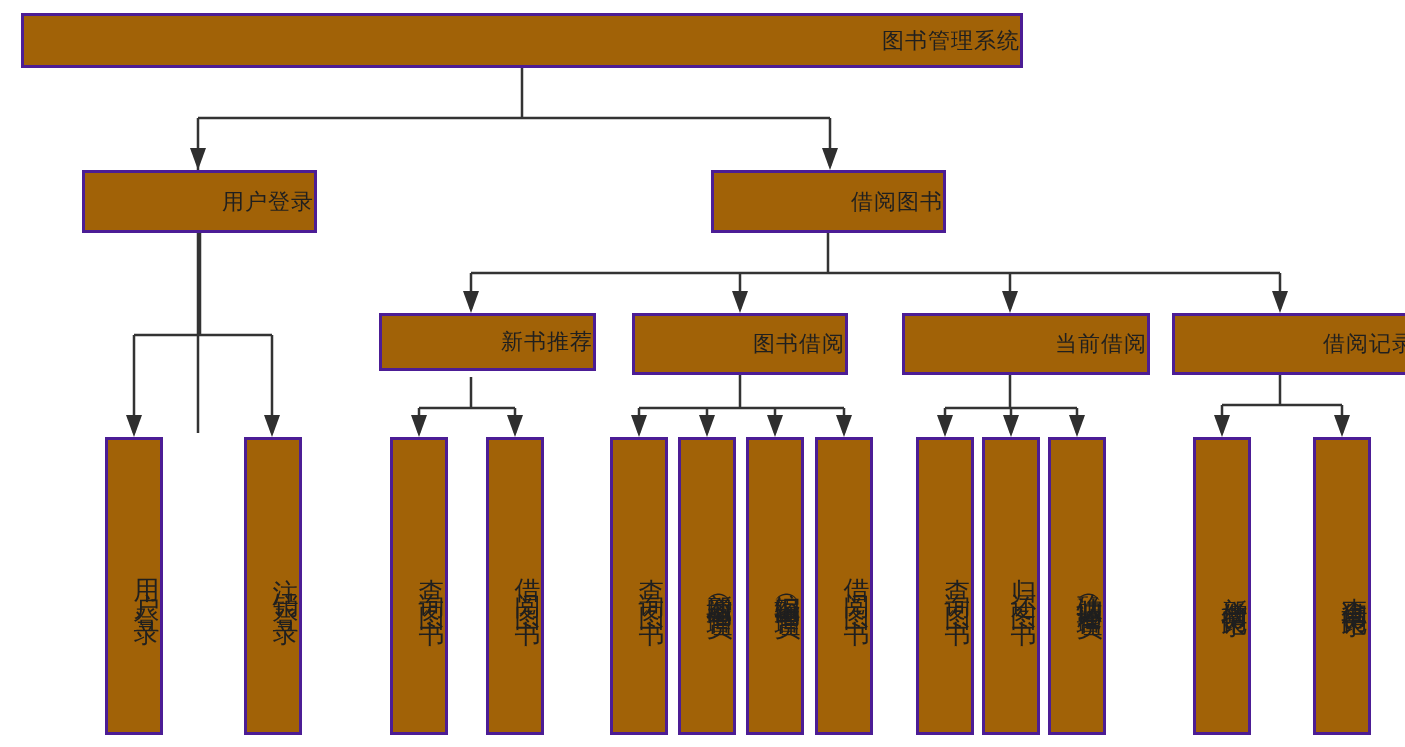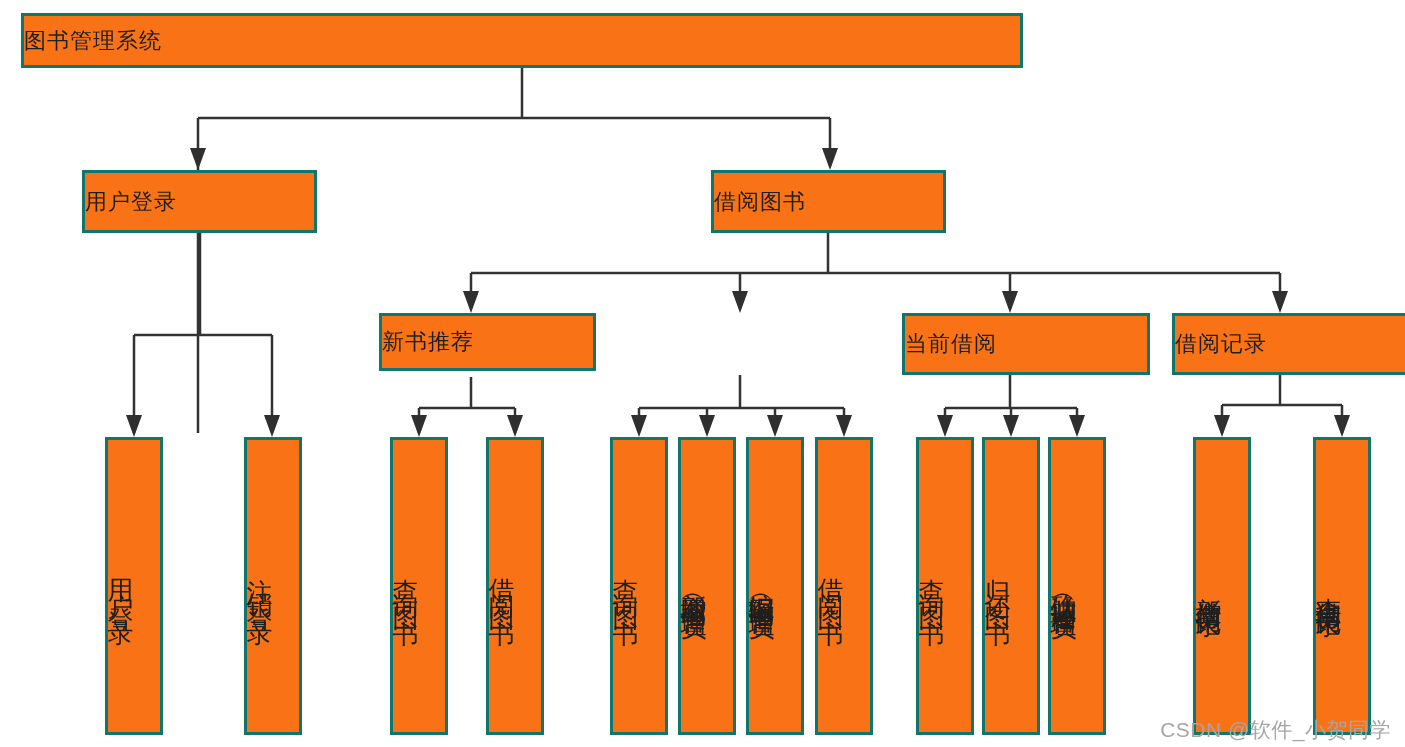--- a/index.html
+++ b/index.html
@@ -4,22 +4,22 @@
 <style>
   html,body{margin:0;padding:0;background:#ffffff;}
   .stage{
     position:relative;width:1405px;height:747px;background:#ffffff;overflow:hidden;
     font-family:"Liberation Sans","DejaVu Sans",sans-serif;color:#1f1f1f;
   }
   .connectors{position:absolute;left:0;top:0;width:1405px;height:747px;z-index:0;}
   .connectors path{stroke:#333333;stroke-width:2.5;fill:none;}
   .connectors polygon{fill:#2f2f2f;stroke:none;}
   .box{
-    position:absolute;box-sizing:border-box;background:#f97316;border:3px solid #0f766e;
-    display:flex;align-items:center;justify-content:flex-start;z-index:1;
+    position:absolute;box-sizing:border-box;background:#a16207;border:3px solid #4c1d95;
+    display:flex;align-items:center;justify-content:flex-end;z-index:1;
   }
   .box.h span{font-size:22px;letter-spacing:1px;white-space:nowrap;}
   .box.v span{
     display:inline-block;writing-mode:vertical-rl;text-orientation:mixed;
     font-size:26px;line-height:1;
   }
   .box.v.short span{letter-spacing:14px;}
   .box.v.long span{letter-spacing:3px;}
   .watermark{
     position:absolute;right:14px;bottom:3px;z-index:3;
@@ -83,20 +83,23 @@
   <div class="box h" style="left:82px;top:170px;width:235px;height:63px">
     <span>用户登录</span>
   </div>
   <div class="box h" style="left:711px;top:170px;width:235px;height:63px">
     <span>借阅图书</span>
   </div>
 
   <div class="box h" style="left:379px;top:313px;width:217px;height:58px">
     <span>新书推荐</span>
   </div>
+  <div class="box h" style="left:632px;top:313px;width:216px;height:62px">
+    <span>图书借阅</span>
+  </div>
   <div class="box h" style="left:902px;top:313px;width:248px;height:62px">
     <span>当前借阅</span>
   </div>
   <div class="box h" style="left:1172px;top:313px;width:246px;height:62px">
     <span>借阅记录</span>
   </div>
 
   <div class="box v short" style="left:105px;top:437px;width:58px;height:298px">
     <span>用户登录</span>
   </div>
@@ -134,14 +137,13 @@
     <span>确认归还（管理员）</span>
   </div>
 
   <div class="box v long" style="left:1193px;top:437px;width:58px;height:298px">
     <span>新增借阅记录</span>
   </div>
   <div class="box v long" style="left:1313px;top:437px;width:58px;height:298px">
     <span>查询借阅记录</span>
   </div>
 
-  <div class="watermark">CSDN @软件_小贺同学</div>
 </div>
 
 </body></html>

